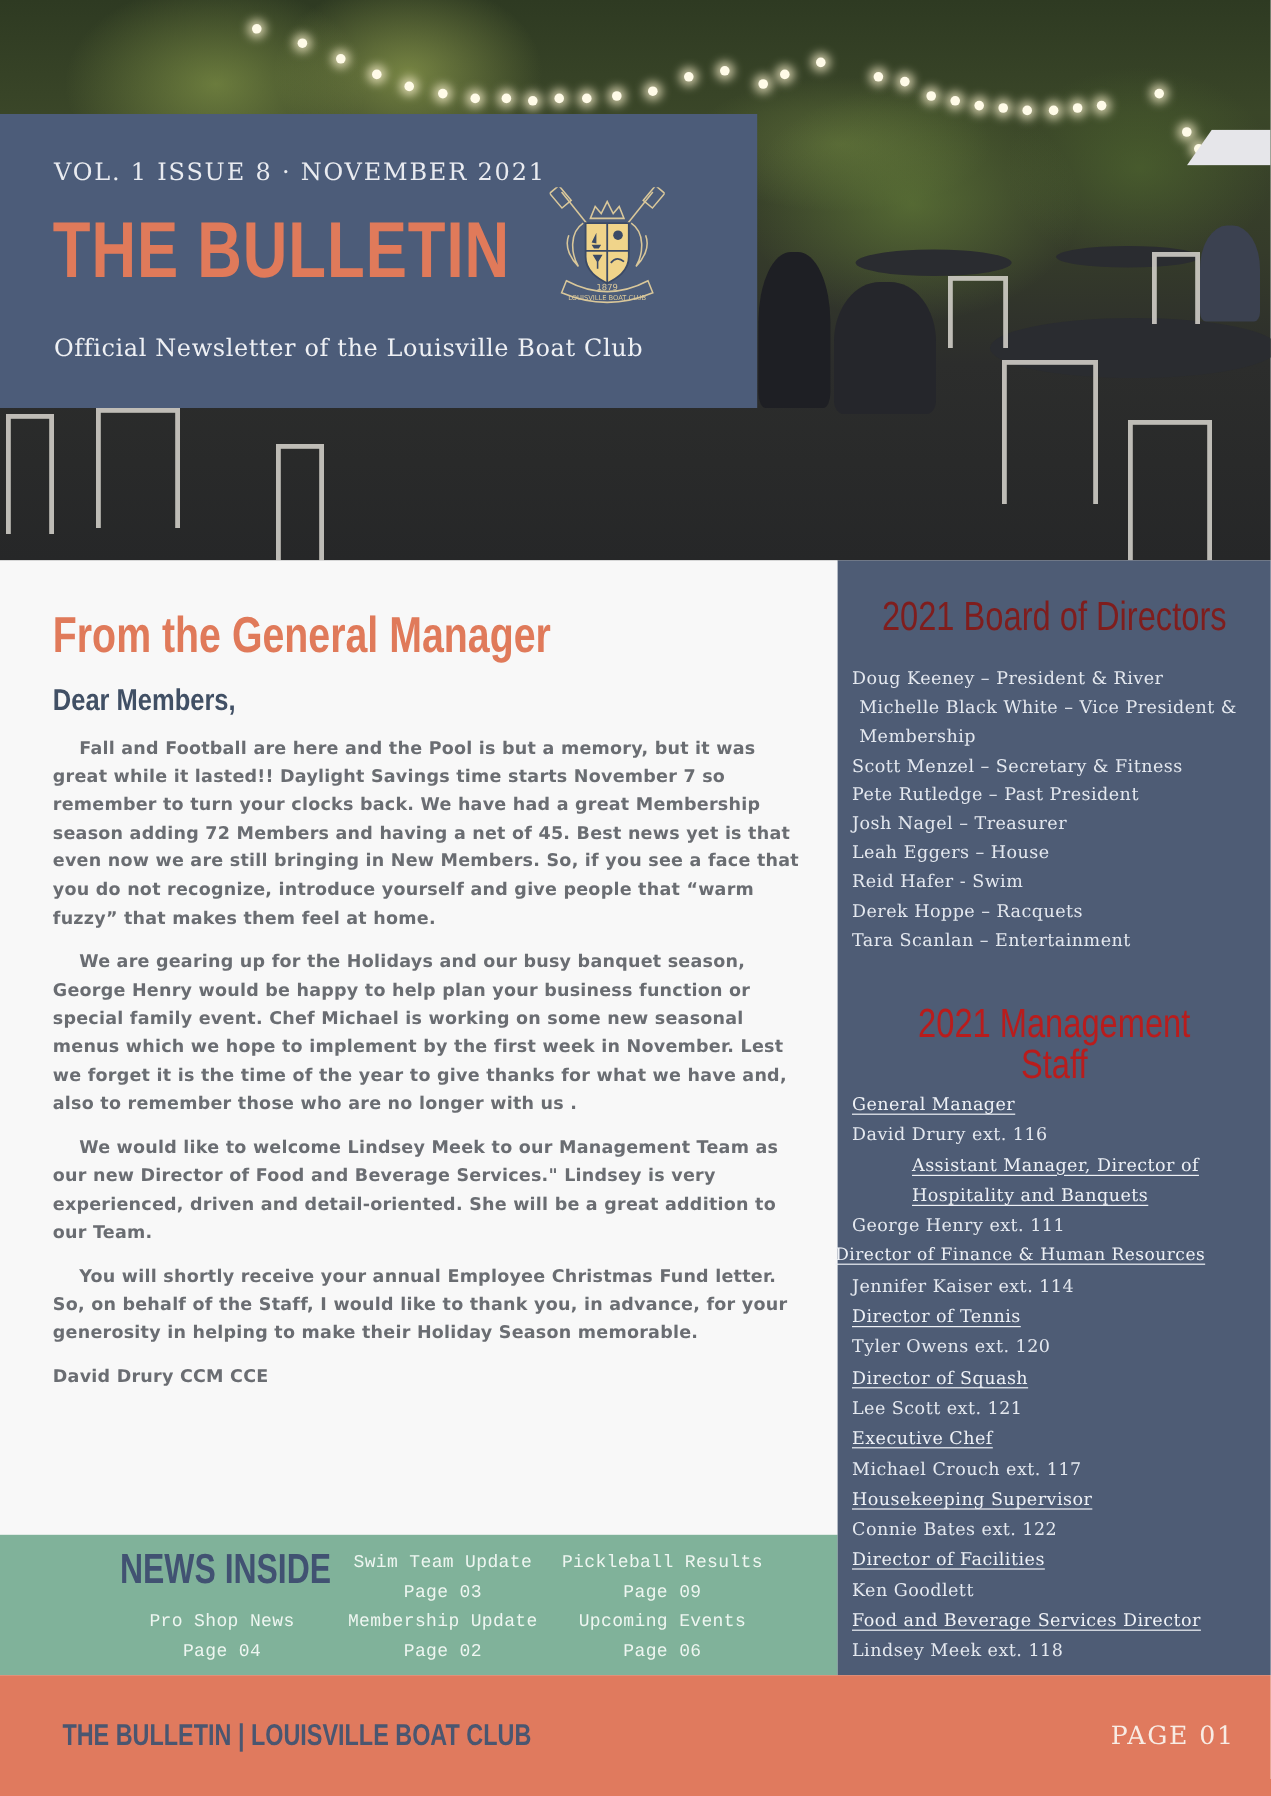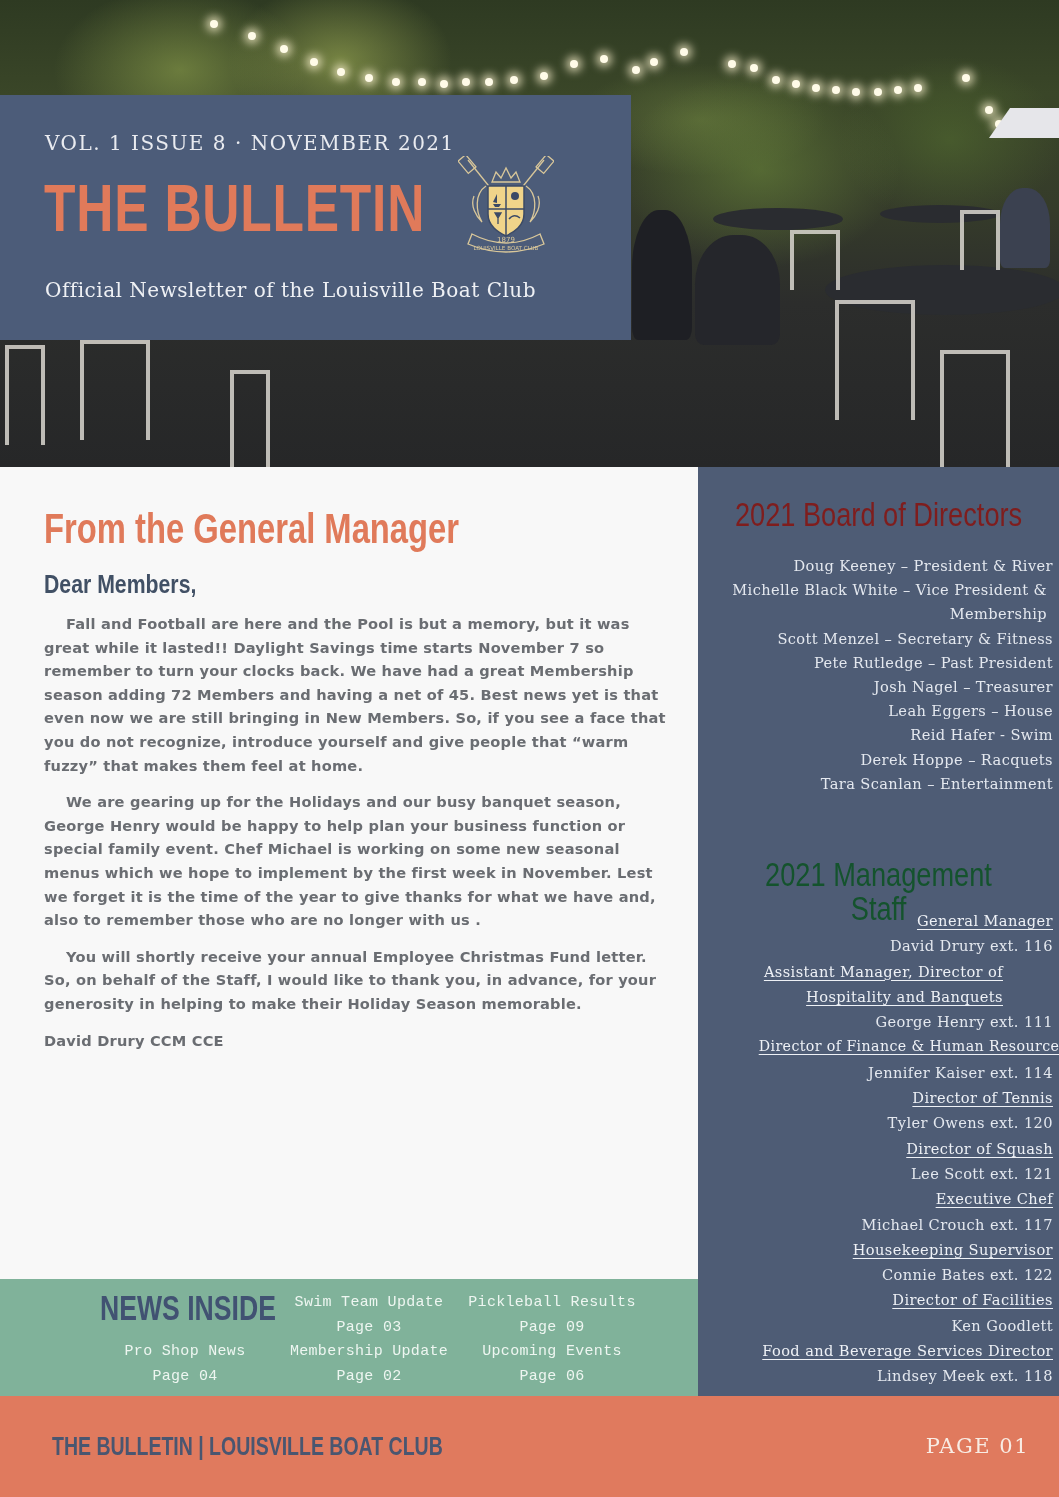--- a/index.html
+++ b/index.html
@@ -90,21 +90,21 @@
   .sidebar {
     position: absolute; left: 698px; top: 467px; width: 361px; height: 929px;
     background: #4e5c75;
   }
   .sb-heading {
     position: absolute; left: 698px; width: 361px; text-align: center;
     font-family: "Liberation Sans", sans-serif; font-size: 34px; line-height: 1;
   }
   .sb-heading span { display: inline-block; transform: scaleX(0.8); }
   .sb-list {
-    position: absolute; left: 710px; width: 343px; text-align: right;
+    position: absolute; left: 710px; width: 343px; text-align: left;
     color: #e4e8ef; font-family: "DejaVu Serif", serif; font-size: 14.6px;
     letter-spacing: 0.4px;
   }
   .board-list { top: 554px; line-height: 24.2px; }
   .staff-list { top: 908px; line-height: 25.3px; }
   .staff-role { text-decoration: underline; text-underline-offset: 3px; color: #eef1f6; }
 
   
   .footer {
     position: absolute; left: 0; top: 1396px; width: 1059px; height: 101px;
@@ -206,20 +206,21 @@
   <text x="48" y="86" font-size="7" fill="#d9c79a" text-anchor="middle" font-family="DejaVu Sans, sans-serif">1879</text>
   <text x="48" y="94" font-size="5.6" fill="#d9c79a" text-anchor="middle" font-family="DejaVu Sans, sans-serif">LOUISVILLE BOAT CLUB</text>
 </svg>
 
 <div class="article"></div>
 <h1 class="article-title">From the General Manager</h1>
 <h2 class="salutation">Dear Members,</h2>
 <div class="body-text">
   <p>Fall and Football are here and the Pool is but a memory, but it was great while it lasted!! Daylight Savings time starts November 7 so remember to turn your clocks back. We have had a great Membership season adding 72 Members and having a net of 45. Best news yet is that even now we are still bringing in New Members. So, if you see a face that you do not recognize, introduce yourself and give people that “warm fuzzy” that makes them feel at home.</p>
   <p>We are gearing up for the Holidays and our busy banquet season, George Henry would be happy to help plan your business function or special family event. Chef Michael is working on some new seasonal menus which we hope to implement by the first week in November. Lest we forget it is the time of the year to give thanks for what we have and, also to remember those who are no longer with us .</p>
+  <p>We would like to welcome Lindsey Meek to our Management Team as our new Director of Food and Beverage Services." Lindsey is very experienced, driven and detail-oriented. She will be a great addition to our Team.</p>
   <p>You will shortly receive your annual Employee Christmas Fund letter. So, on behalf of the Staff, I would like to thank you, in advance, for your generosity in helping to make their Holiday Season memorable.</p>
   <p class="noindent">David Drury CCM CCE</p>
 </div>
 
 <div class="news-inside"></div>
 <div class="news-title">NEWS INSIDE</div>
 
 <div class="news-item" style="left:280px;top:1291px;width:178px">
   <div>Swim Team Update</div>
   <div>Page 03</div>
@@ -250,21 +251,21 @@
   <div style="padding:0 6px">Michelle Black White – Vice President &amp; Membership</div>
   <div>Scott Menzel – Secretary &amp; Fitness</div>
   <div>Pete Rutledge – Past President</div>
   <div>Josh Nagel – Treasurer</div>
   <div>Leah Eggers – House</div>
   <div>Reid Hafer - Swim</div>
   <div>Derek Hoppe – Racquets</div>
   <div>Tara Scanlan – Entertainment</div>
 </div>
 
-<div class="sb-heading" style="top:857px;color:#14532d">
+<div class="sb-heading" style="top:836px;color:#b91c1c">
   <span>2021 Management Staff</span>
 </div>
 <div class="sb-list staff-list">
   <div class="staff-role">General Manager</div>
   <div>David Drury ext. 116</div>
   <div class="staff-role" style="padding:0 50px">Assistant Manager, Director of Hospitality and Banquets</div>
   <div>George Henry ext. 111</div>
   <div class="staff-role" style="margin:0 -14px;font-size:14.2px">Director of Finance &amp; Human Resources</div>
   <div>Jennifer Kaiser ext. 114</div>
   <div class="staff-role">Director of Tennis</div>

